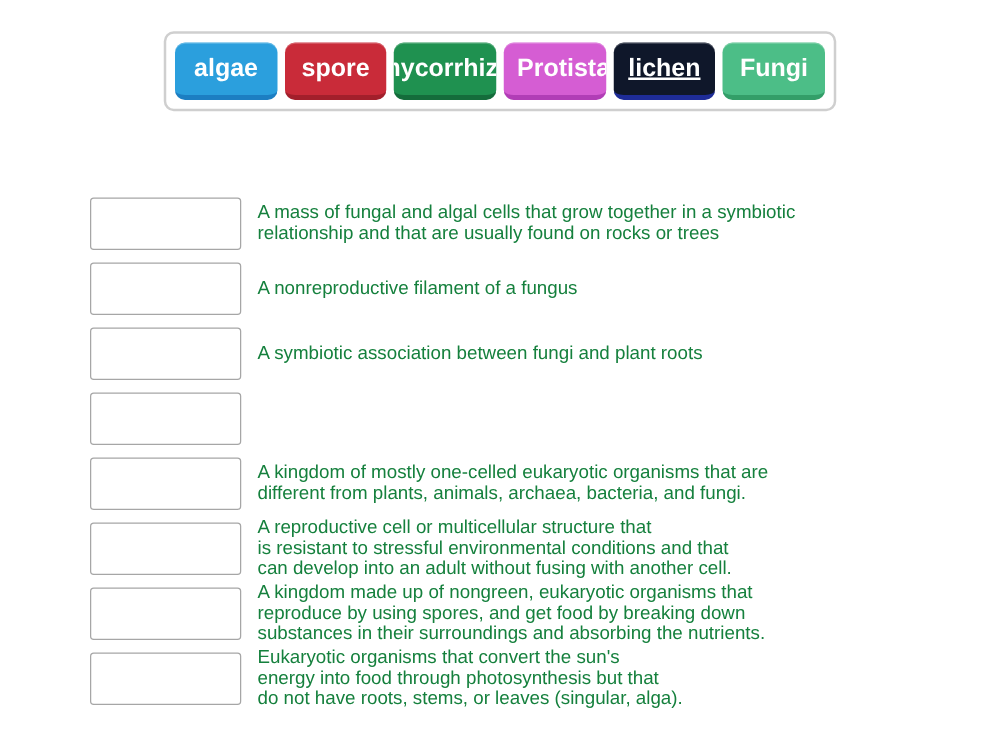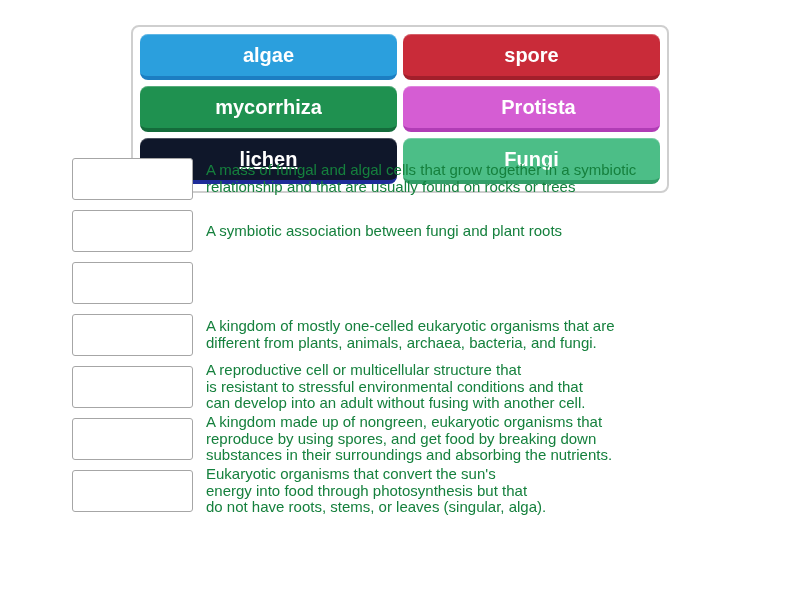--- a/index.html
+++ b/index.html
@@ -15,21 +15,21 @@
   .word-bank {
     position: absolute;
     top: 25px; left: 131px;
     width: 538px;
     box-sizing: border-box;
     background: #ffffff;
     border: 2px solid #cfcfcf;
     border-radius: 8px;
     padding: 7px;
     display: grid;
-    grid-template-columns: repeat(2, 1fr);
+    grid-template-columns: repeat(6, 1fr);
     gap: 6px;
   }
   .tile {
     height: 46px;
     box-sizing: border-box;
     border-radius: 8px;
     border-bottom: 4px solid rgba(0,0,0,0.3);
     box-shadow: inset 0 1px 0 rgba(255,255,255,0.25);
     display: flex;
     align-items: center;
@@ -84,20 +84,24 @@
 </div>
 
 <div class="questions">
   <div class="q-row">
     <div class="slot"></div>
     <div class="q-text">A mass of fungal and algal cells that grow together in a symbiotic
 relationship and that are usually found on rocks or trees</div>
   </div>
   <div class="q-row">
     <div class="slot"></div>
+    <div class="q-text">A nonreproductive filament of a fungus</div>
+  </div>
+  <div class="q-row">
+    <div class="slot"></div>
     <div class="q-text">A symbiotic association between fungi and plant roots</div>
   </div>
   <div class="q-row">
     <div class="slot"></div>
   </div>
   <div class="q-row">
     <div class="slot"></div>
     <div class="q-text">A kingdom of mostly one-celled eukaryotic organisms that are
 different from plants, animals, archaea, bacteria, and fungi.</div>
   </div>

